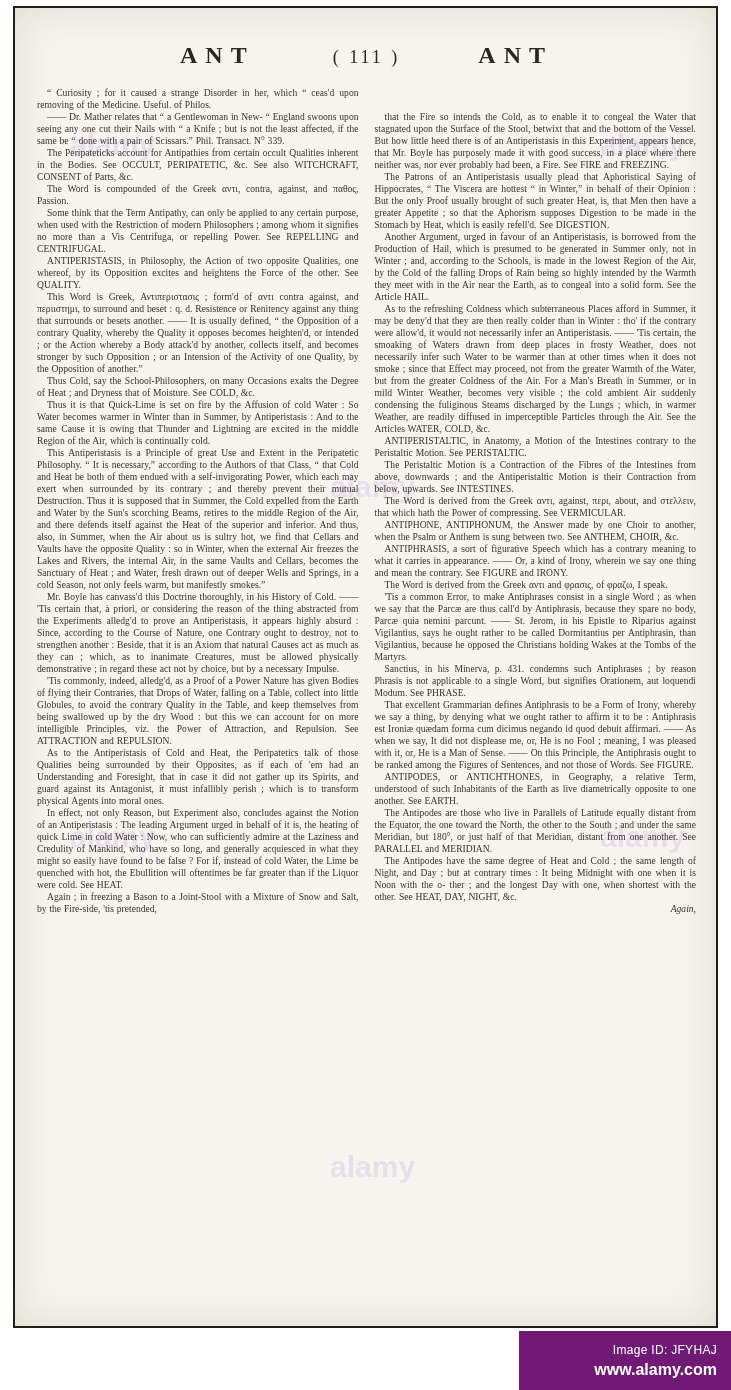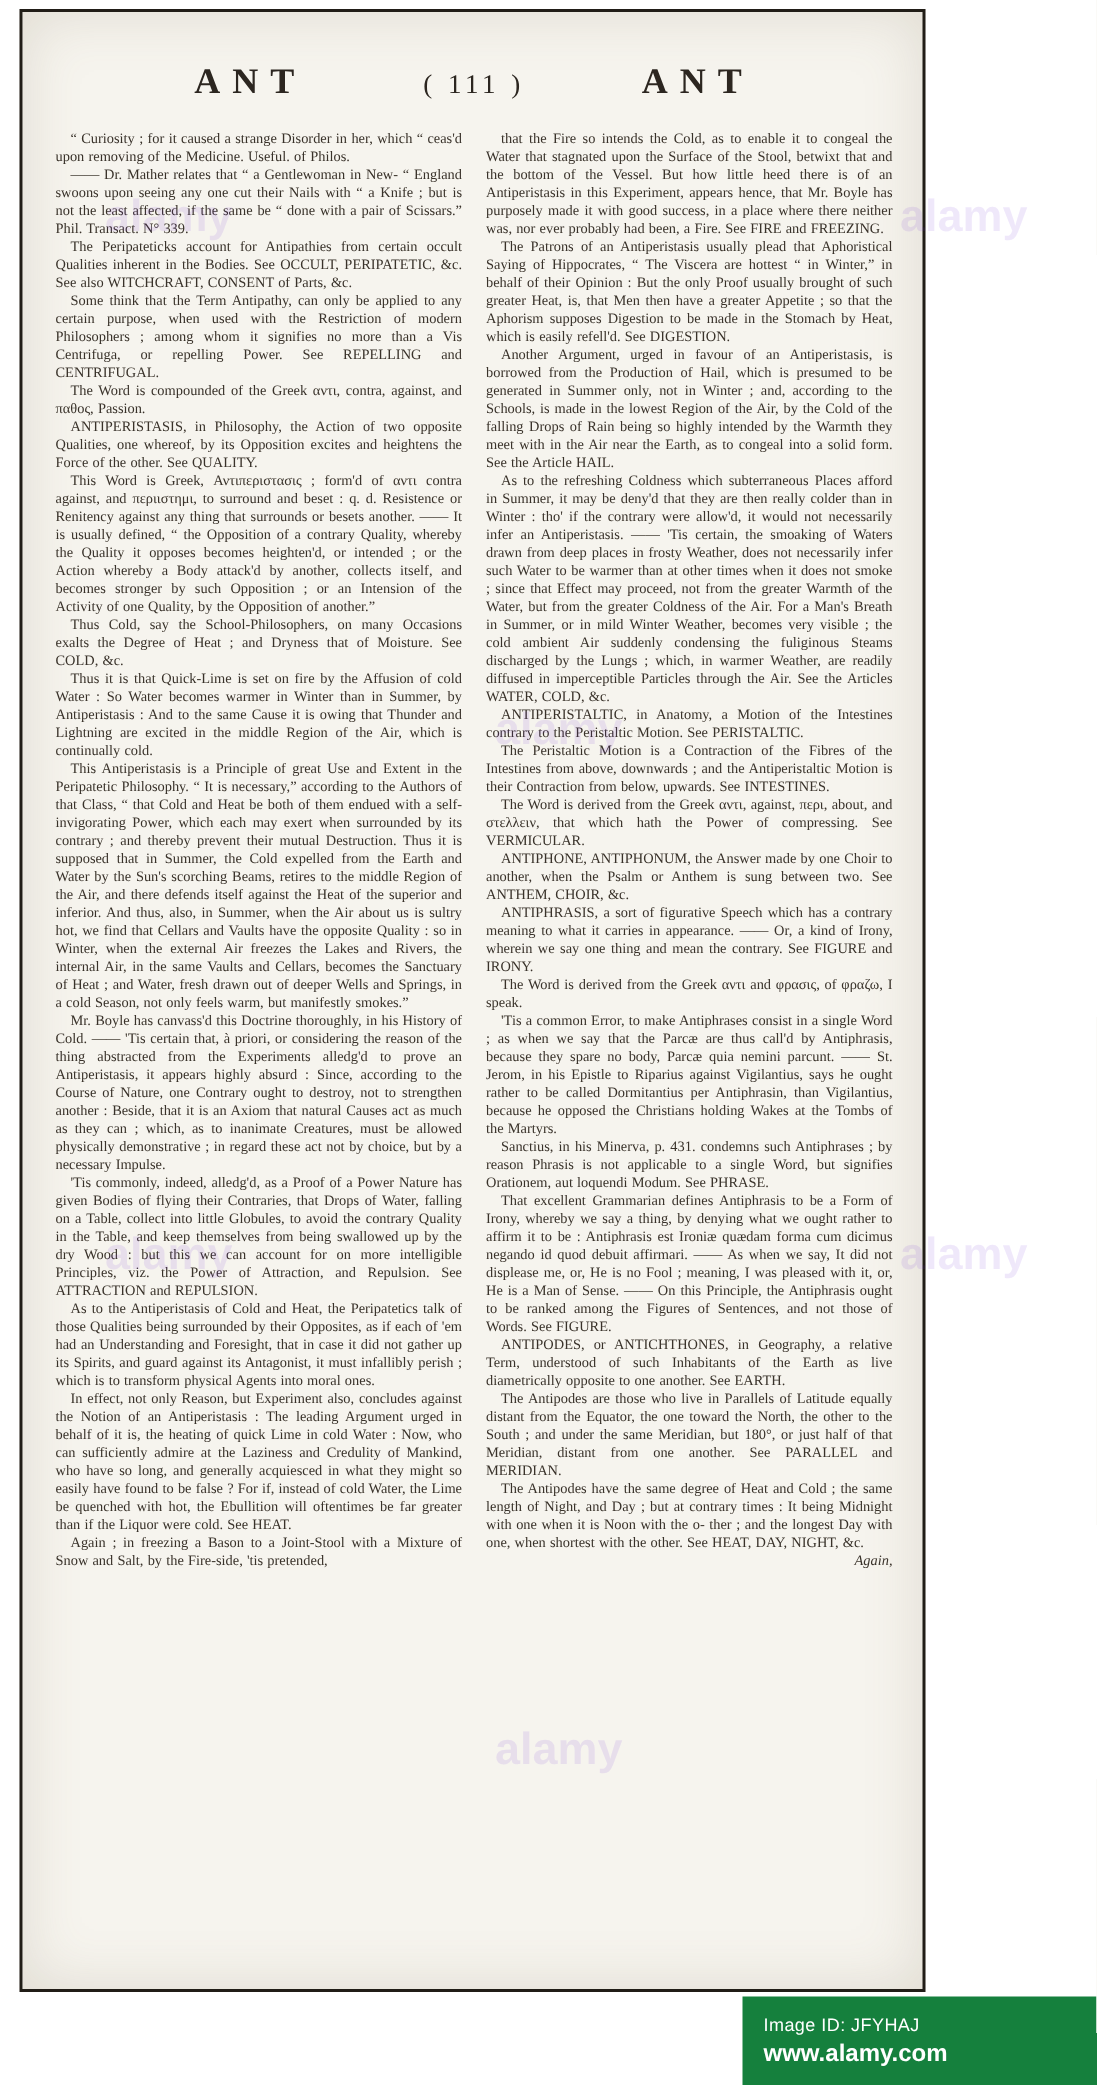--- a/index.html
+++ b/index.html
@@ -2,21 +2,21 @@
 <html><head>
 <meta charset="utf-8">
 <style>
   html,body{margin:0;padding:0;}
   body{
     width:731px;height:1390px;position:relative;overflow:hidden;
     background:#ffffff;
     font-family:"Liberation Serif", serif;
   }
   .scan{
-    position:absolute;left:13px;top:6px;width:604px;height:1322px;
+    position:absolute;left:13px;top:6px;width:705px;height:1322px;
     box-sizing:border-box;
     background:#f6f4ee;
     border:2px solid #211d17;
     box-shadow:inset 0 0 40px rgba(120,105,80,0.18);
     padding:22px 20px 0 22px;
   }
   .page-header{
     display:flex;justify-content:center;align-items:baseline;gap:78px;
     margin:12px 0 18px 0;
     color:#2c2620;
@@ -53,24 +53,24 @@
     font-family:"Liberation Sans", sans-serif;
     font-size:30px;font-weight:bold;color:#6d28d9;opacity:0.10;
     pointer-events:none;
     user-select:none;
   }
   .footer-strip{
     position:absolute;left:0;bottom:0;width:731px;height:60px;
     background:#ffffff;
   }
   .alamy-box{
-    position:absolute;right:0;bottom:0;width:236px;height:59px;
-    background:#15803d;color:#ffffff;
+    position:absolute;right:0;bottom:0;width:212px;height:59px;
+    background:#701a75;color:#ffffff;
     box-sizing:border-box;
-    display:flex;flex-direction:column;justify-content:center;
+    display:flex;flex-direction:column;justify-content:center;align-items:flex-end;
     padding:0 14px;
     font-family:"Liberation Sans", sans-serif;
   }
   .alamy-box .img-id{font-size:12px;letter-spacing:0.3px;}
   .alamy-box .site{font-size:16px;font-weight:bold;margin-top:4px;}
 </style>
 </head>
 <body>
 
 <div class="scan">
@@ -79,22 +79,22 @@
     <span class="hw">ANT</span>
     <span class="pno">( 111 )</span>
     <span class="hw">ANT</span>
   </div>
 
   <div class="columns">
     <div class="col">
         <p class="para">“ Curiosity ; for it caused a strange Disorder in her, which “ ceas'd upon removing of the Medicine. Useful. of Philos.</p>
         <p class="para">—— Dr. Mather relates that “ a Gentlewoman in New- “ England swoons upon seeing any one cut their Nails with “ a Knife ; but is not the least affected, if the same be “ done with a pair of Scissars.” Phil. Transact. N° 339.</p>
         <p class="para">The Peripateticks account for Antipathies from certain occult Qualities inherent in the Bodies. See OCCULT, PERIPATETIC, &amp;c. See also WITCHCRAFT, CONSENT of Parts, &amp;c.</p>
+        <p class="para">The Word is compounded of the Greek αντι, contra, against, and παθος, Passion.</p>
         <p class="para">Some think that the Term Antipathy, can only be applied to any certain purpose, when used with the Restriction of modern Philosophers ; among whom it signifies no more than a Vis Centrifuga, or repelling Power. See REPELLING and CENTRIFUGAL.</p>
-        <p class="para">The Word is compounded of the Greek αντι, contra, against, and παθος, Passion.</p>
         <p class="para">ANTIPERISTASIS, in Philosophy, the Action of two opposite Qualities, one whereof, by its Opposition excites and heightens the Force of the other. See QUALITY.</p>
         <p class="para">This Word is Greek, Αντιπεριστασις ; form'd of αντι contra against, and περιιστημι, to surround and beset : q. d. Resistence or Renitency against any thing that surrounds or besets another. —— It is usually defined, “ the Opposition of a contrary Quality, whereby the Quality it opposes becomes heighten'd, or intended ; or the Action whereby a Body attack'd by another, collects itself, and becomes stronger by such Opposition ; or an Intension of the Activity of one Quality, by the Opposition of another.”</p>
         <p class="para">Thus Cold, say the School-Philosophers, on many Occasions exalts the Degree of Heat ; and Dryness that of Moisture. See COLD, &amp;c.</p>
         <p class="para">Thus it is that Quick-Lime is set on fire by the Affusion of cold Water : So Water becomes warmer in Winter than in Summer, by Antiperistasis : And to the same Cause it is owing that Thunder and Lightning are excited in the middle Region of the Air, which is continually cold.</p>
         <p class="para">This Antiperistasis is a Principle of great Use and Extent in the Peripatetic Philosophy. “ It is necessary,” according to the Authors of that Class, “ that Cold and Heat be both of them endued with a self-invigorating Power, which each may exert when surrounded by its contrary ; and thereby prevent their mutual Destruction. Thus it is supposed that in Summer, the Cold expelled from the Earth and Water by the Sun's scorching Beams, retires to the middle Region of the Air, and there defends itself against the Heat of the superior and inferior. And thus, also, in Summer, when the Air about us is sultry hot, we find that Cellars and Vaults have the opposite Quality : so in Winter, when the external Air freezes the Lakes and Rivers, the internal Air, in the same Vaults and Cellars, becomes the Sanctuary of Heat ; and Water, fresh drawn out of deeper Wells and Springs, in a cold Season, not only feels warm, but manifestly smokes.”</p>
         <p class="para">Mr. Boyle has canvass'd this Doctrine thoroughly, in his History of Cold. —— 'Tis certain that, à priori, or considering the reason of the thing abstracted from the Experiments alledg'd to prove an Antiperistasis, it appears highly absurd : Since, according to the Course of Nature, one Contrary ought to destroy, not to strengthen another : Beside, that it is an Axiom that natural Causes act as much as they can ; which, as to inanimate Creatures, must be allowed physically demonstrative ; in regard these act not by choice, but by a necessary Impulse.</p>
         <p class="para">'Tis commonly, indeed, alledg'd, as a Proof of a Power Nature has given Bodies of flying their Contraries, that Drops of Water, falling on a Table, collect into little Globules, to avoid the contrary Quality in the Table, and keep themselves from being swallowed up by the dry Wood : but this we can account for on more intelligible Principles, viz. the Power of Attraction, and Repulsion. See ATTRACTION and REPULSION.</p>
         <p class="para">As to the Antiperistasis of Cold and Heat, the Peripatetics talk of those Qualities being surrounded by their Opposites, as if each of 'em had an Understanding and Foresight, that in case it did not gather up its Spirits, and guard against its Antagonist, it must infallibly perish ; which is to transform physical Agents into moral ones.</p>
         <p class="para">In effect, not only Reason, but Experiment also, concludes against the Notion of an Antiperistasis : The leading Argument urged in behalf of it is, the heating of quick Lime in cold Water : Now, who can sufficiently admire at the Laziness and Credulity of Mankind, who have so long, and generally acquiesced in what they might so easily have found to be false ? For if, instead of cold Water, the Lime be quenched with hot, the Ebullition will oftentimes be far greater than if the Liquor were cold. See HEAT.</p>
         <p class="para">Again ; in freezing a Bason to a Joint-Stool with a Mixture of Snow and Salt, by the Fire-side, 'tis pretended,</p>

